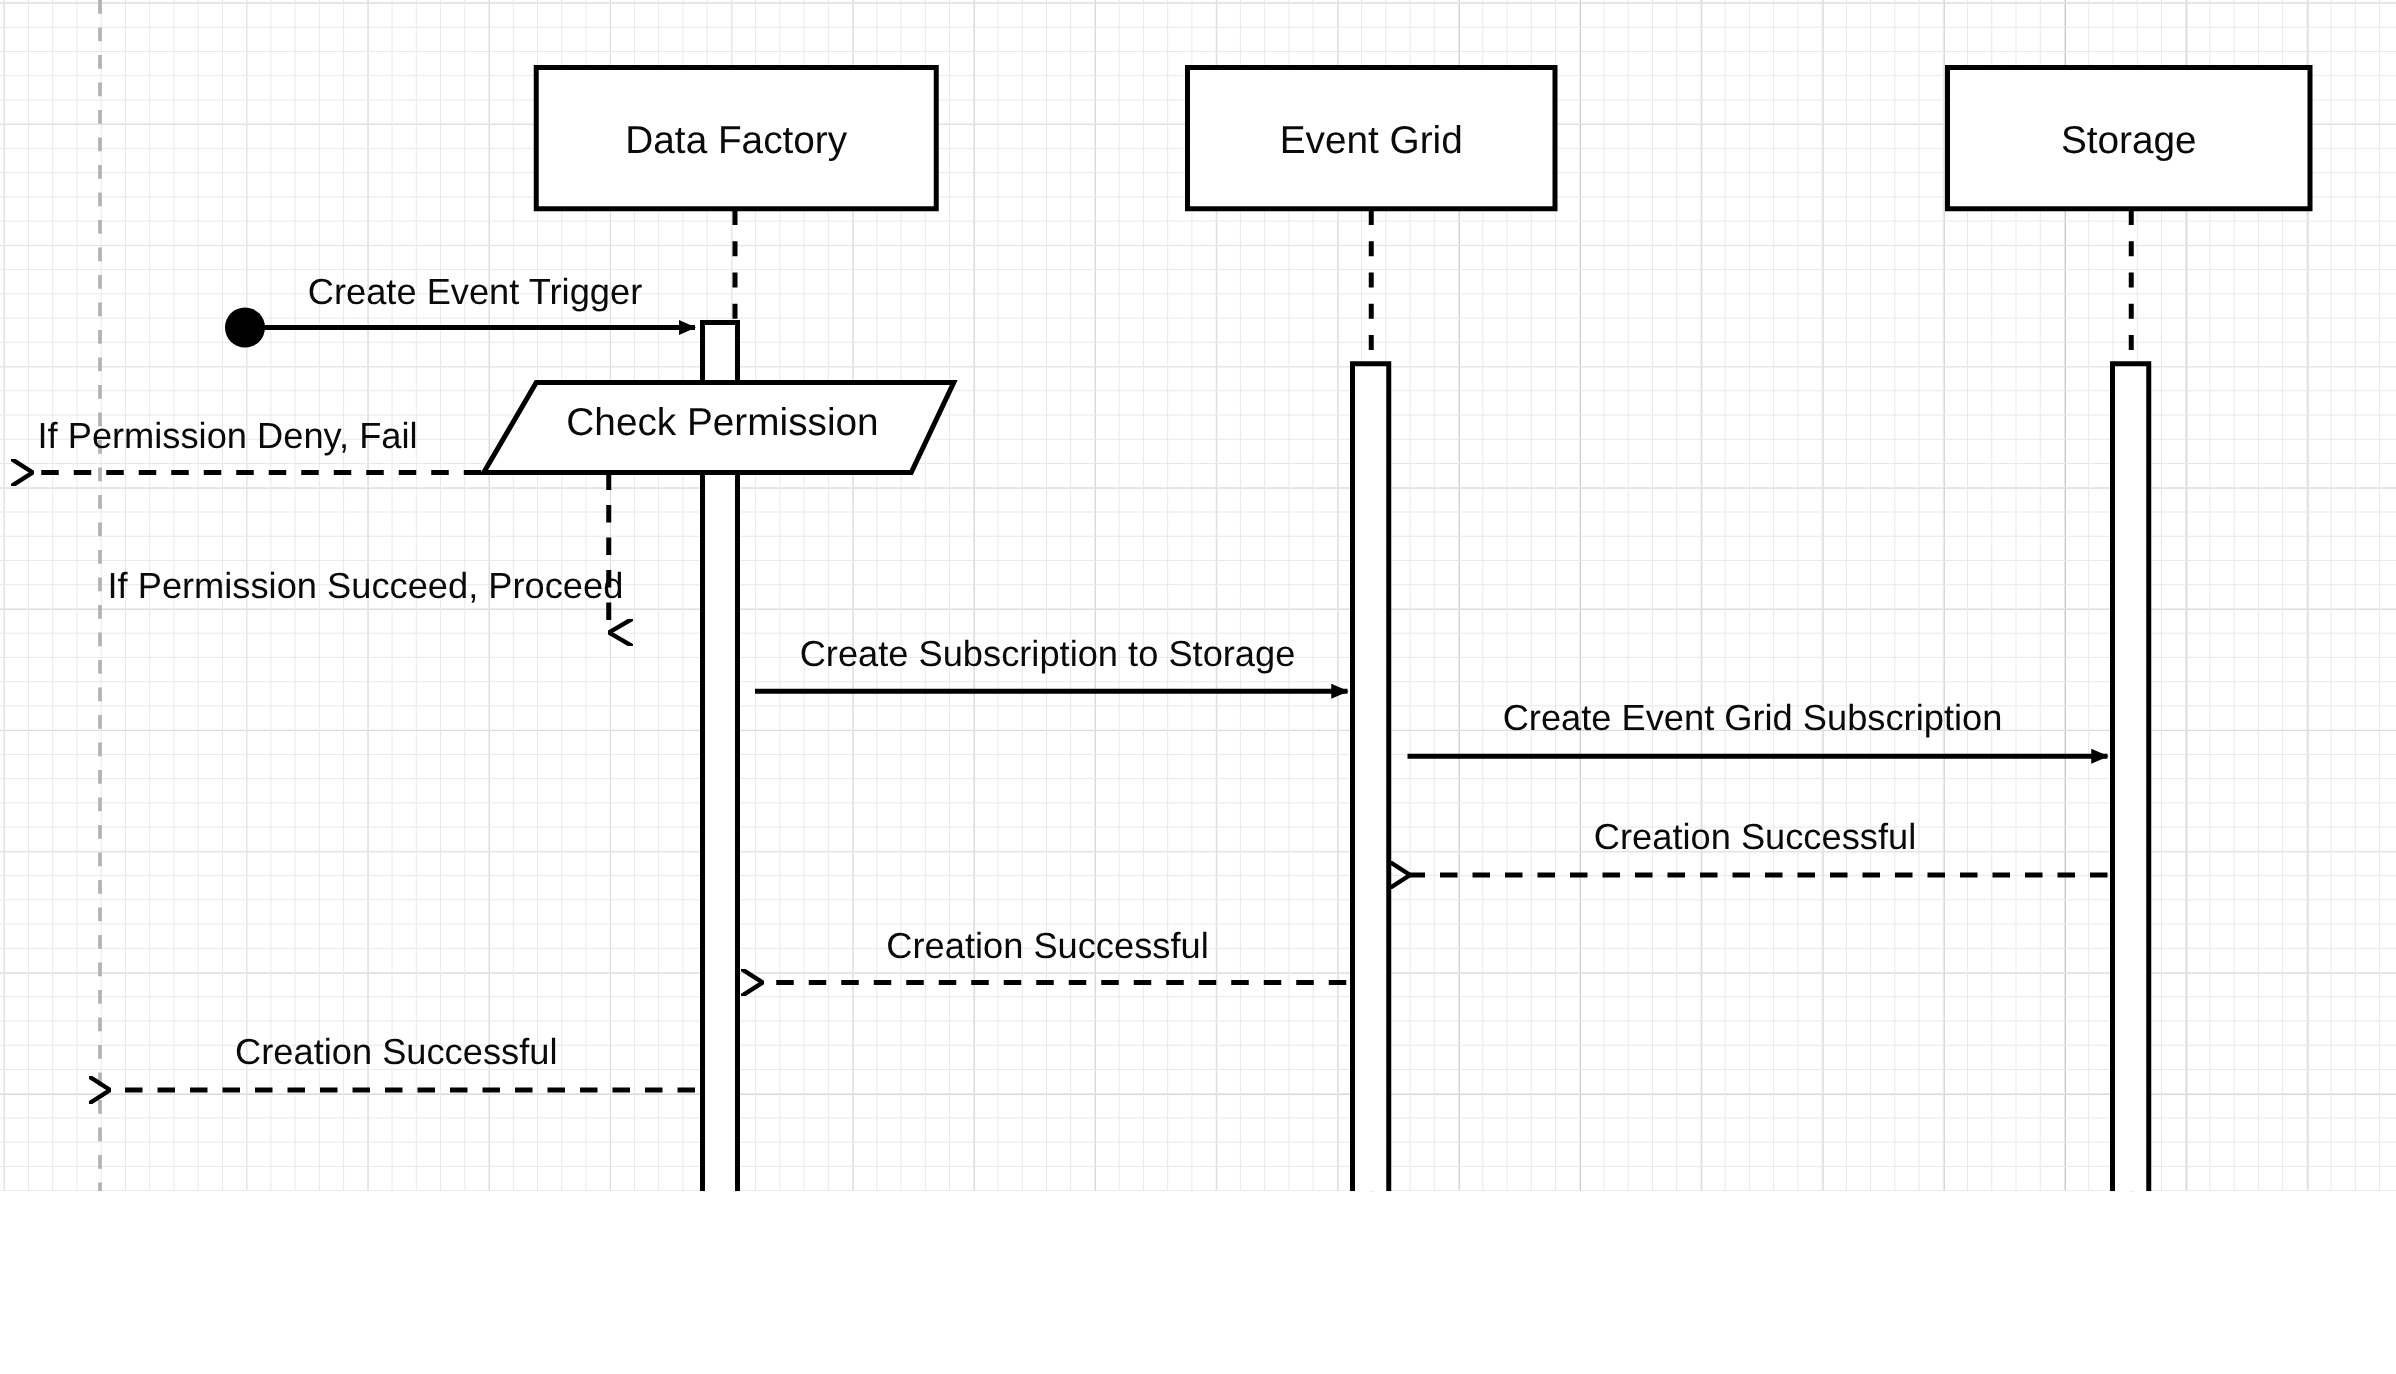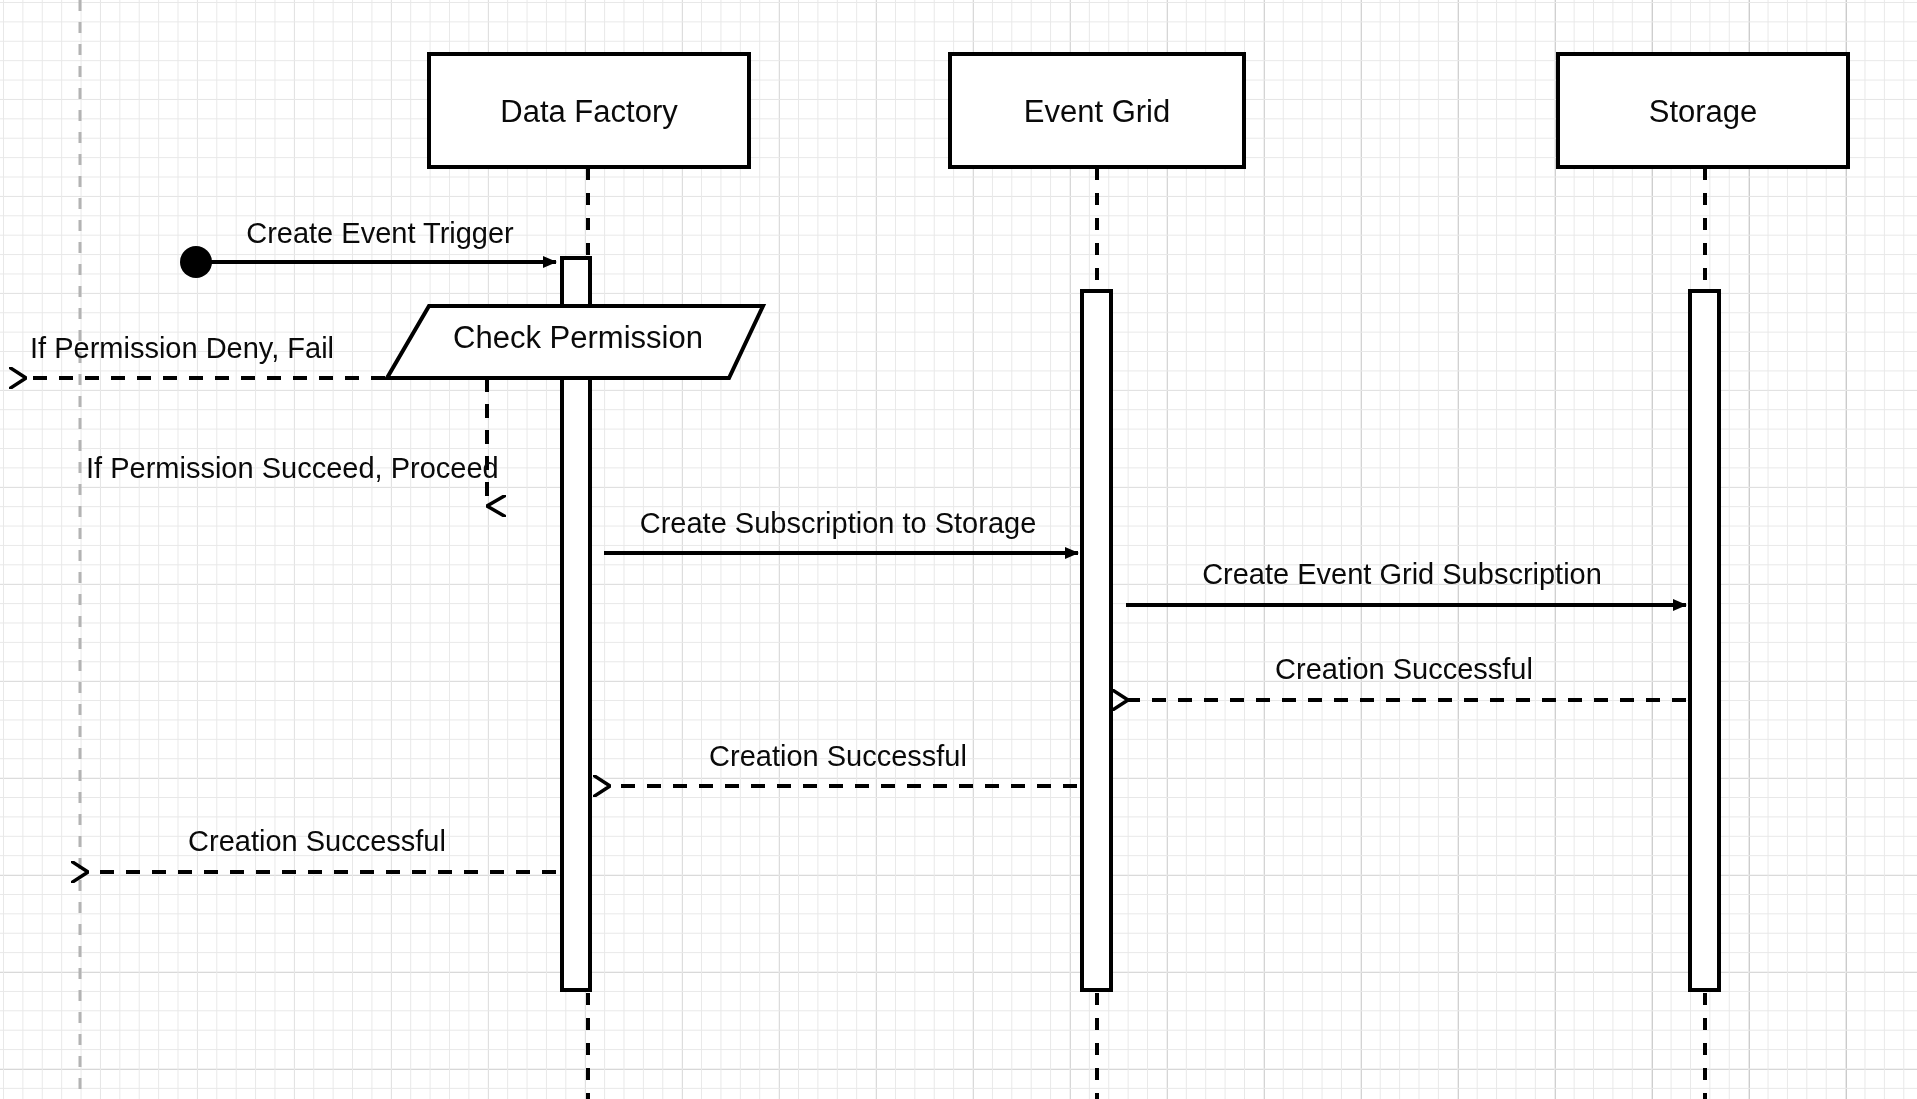--- a/index.html
+++ b/index.html
@@ -6,21 +6,21 @@
     margin: 0;
     padding: 0;
     background: #ffffff;
   }
   body {
     font-family: "Liberation Sans", sans-serif;
   }
   #canvas {
     position: relative;
     width: 1917px;
-    height: 1099px;
+    height: 953px;
     overflow: hidden;
     background-color: #ffffff;
     background-image:
       linear-gradient(to right, #e8e8e8 1px, transparent 1px),
       linear-gradient(to bottom, #e8e8e8 1px, transparent 1px),
       linear-gradient(to right, #c9c9c9 1px, transparent 1px),
       linear-gradient(to bottom, #c9c9c9 1px, transparent 1px);
     background-size:
       19.4px 19.4px,
       19.4px 19.4px,

